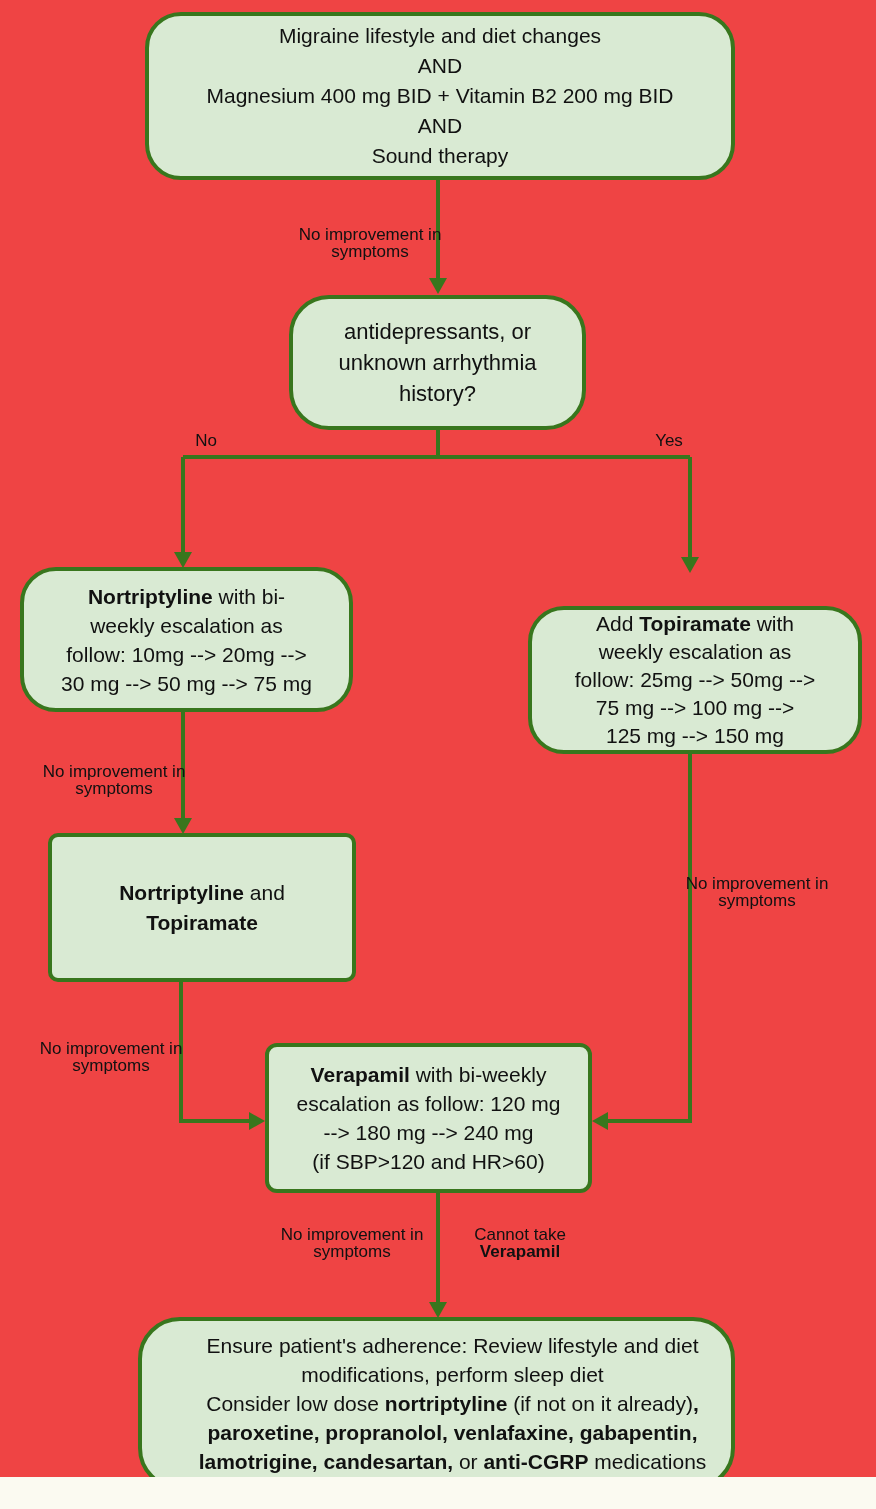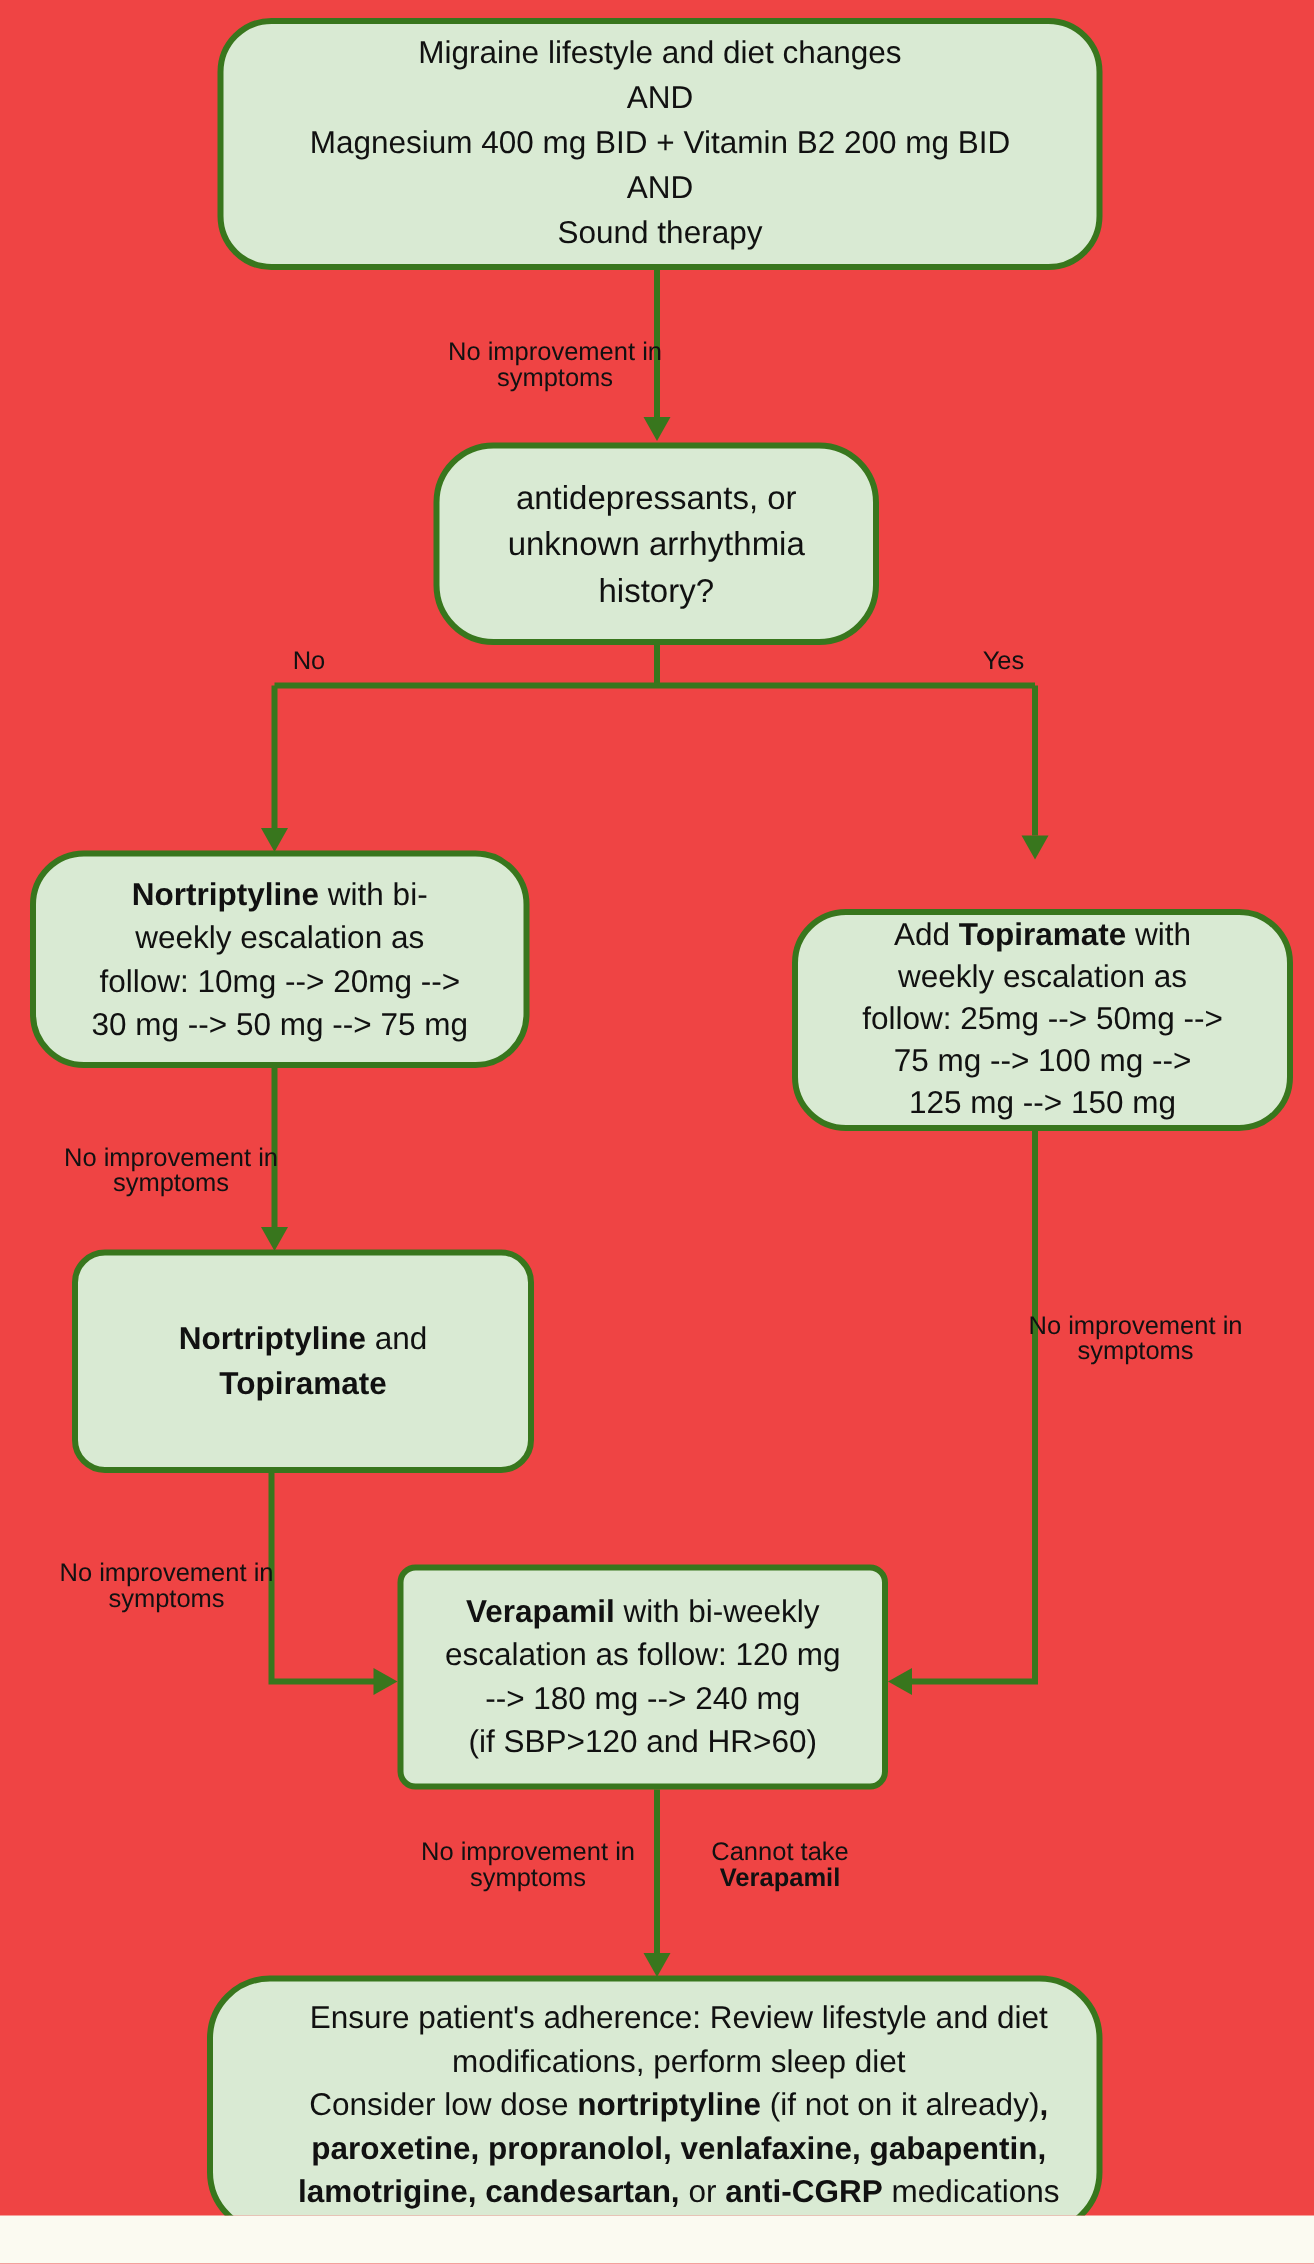--- a/index.html
+++ b/index.html
@@ -41,21 +41,21 @@
     text-align: center;
     font-size: 21px;
     line-height: 29px;
     color: #111;
   }
   .tline { white-space: pre; }
   .node-start        { left: 145px; top: 12px;   width: 590px; height: 168px; border-radius: 36px; line-height: 30px; }
   .node-question     { left: 289px; top: 295px;  width: 297px; height: 135px; border-radius: 40px; font-size: 22px; line-height: 31px; }
   .node-nortriptyline{ left: 20px;  top: 567px;  width: 333px; height: 145px; border-radius: 36px; }
   .node-topiramate   { left: 528px; top: 572px;  width: 334px; height: 148px; border-radius: 36px; line-height: 28px; margin-top: 34px; }
-  .node-combo        { left: 48px;  top: 833px;  width: 308px; height: 149px; border-radius: 22px; line-height: 30px; }
+  .node-combo        { left: 48px;  top: 833px;  width: 308px; height: 149px; border-radius: 10px; line-height: 30px; }
   .node-verapamil    { left: 265px; top: 1043px; width: 327px; height: 150px; border-radius: 12px; }
   .node-final        { left: 138px; top: 1317px; width: 597px; height: 173px; border-radius: 42px; padding-left: 32px; }
   .edge-label {
     position: absolute;
     transform: translateX(-50%);
     text-align: center;
     font-size: 17px;
     line-height: 17px;
     color: #111;
     white-space: nowrap;

